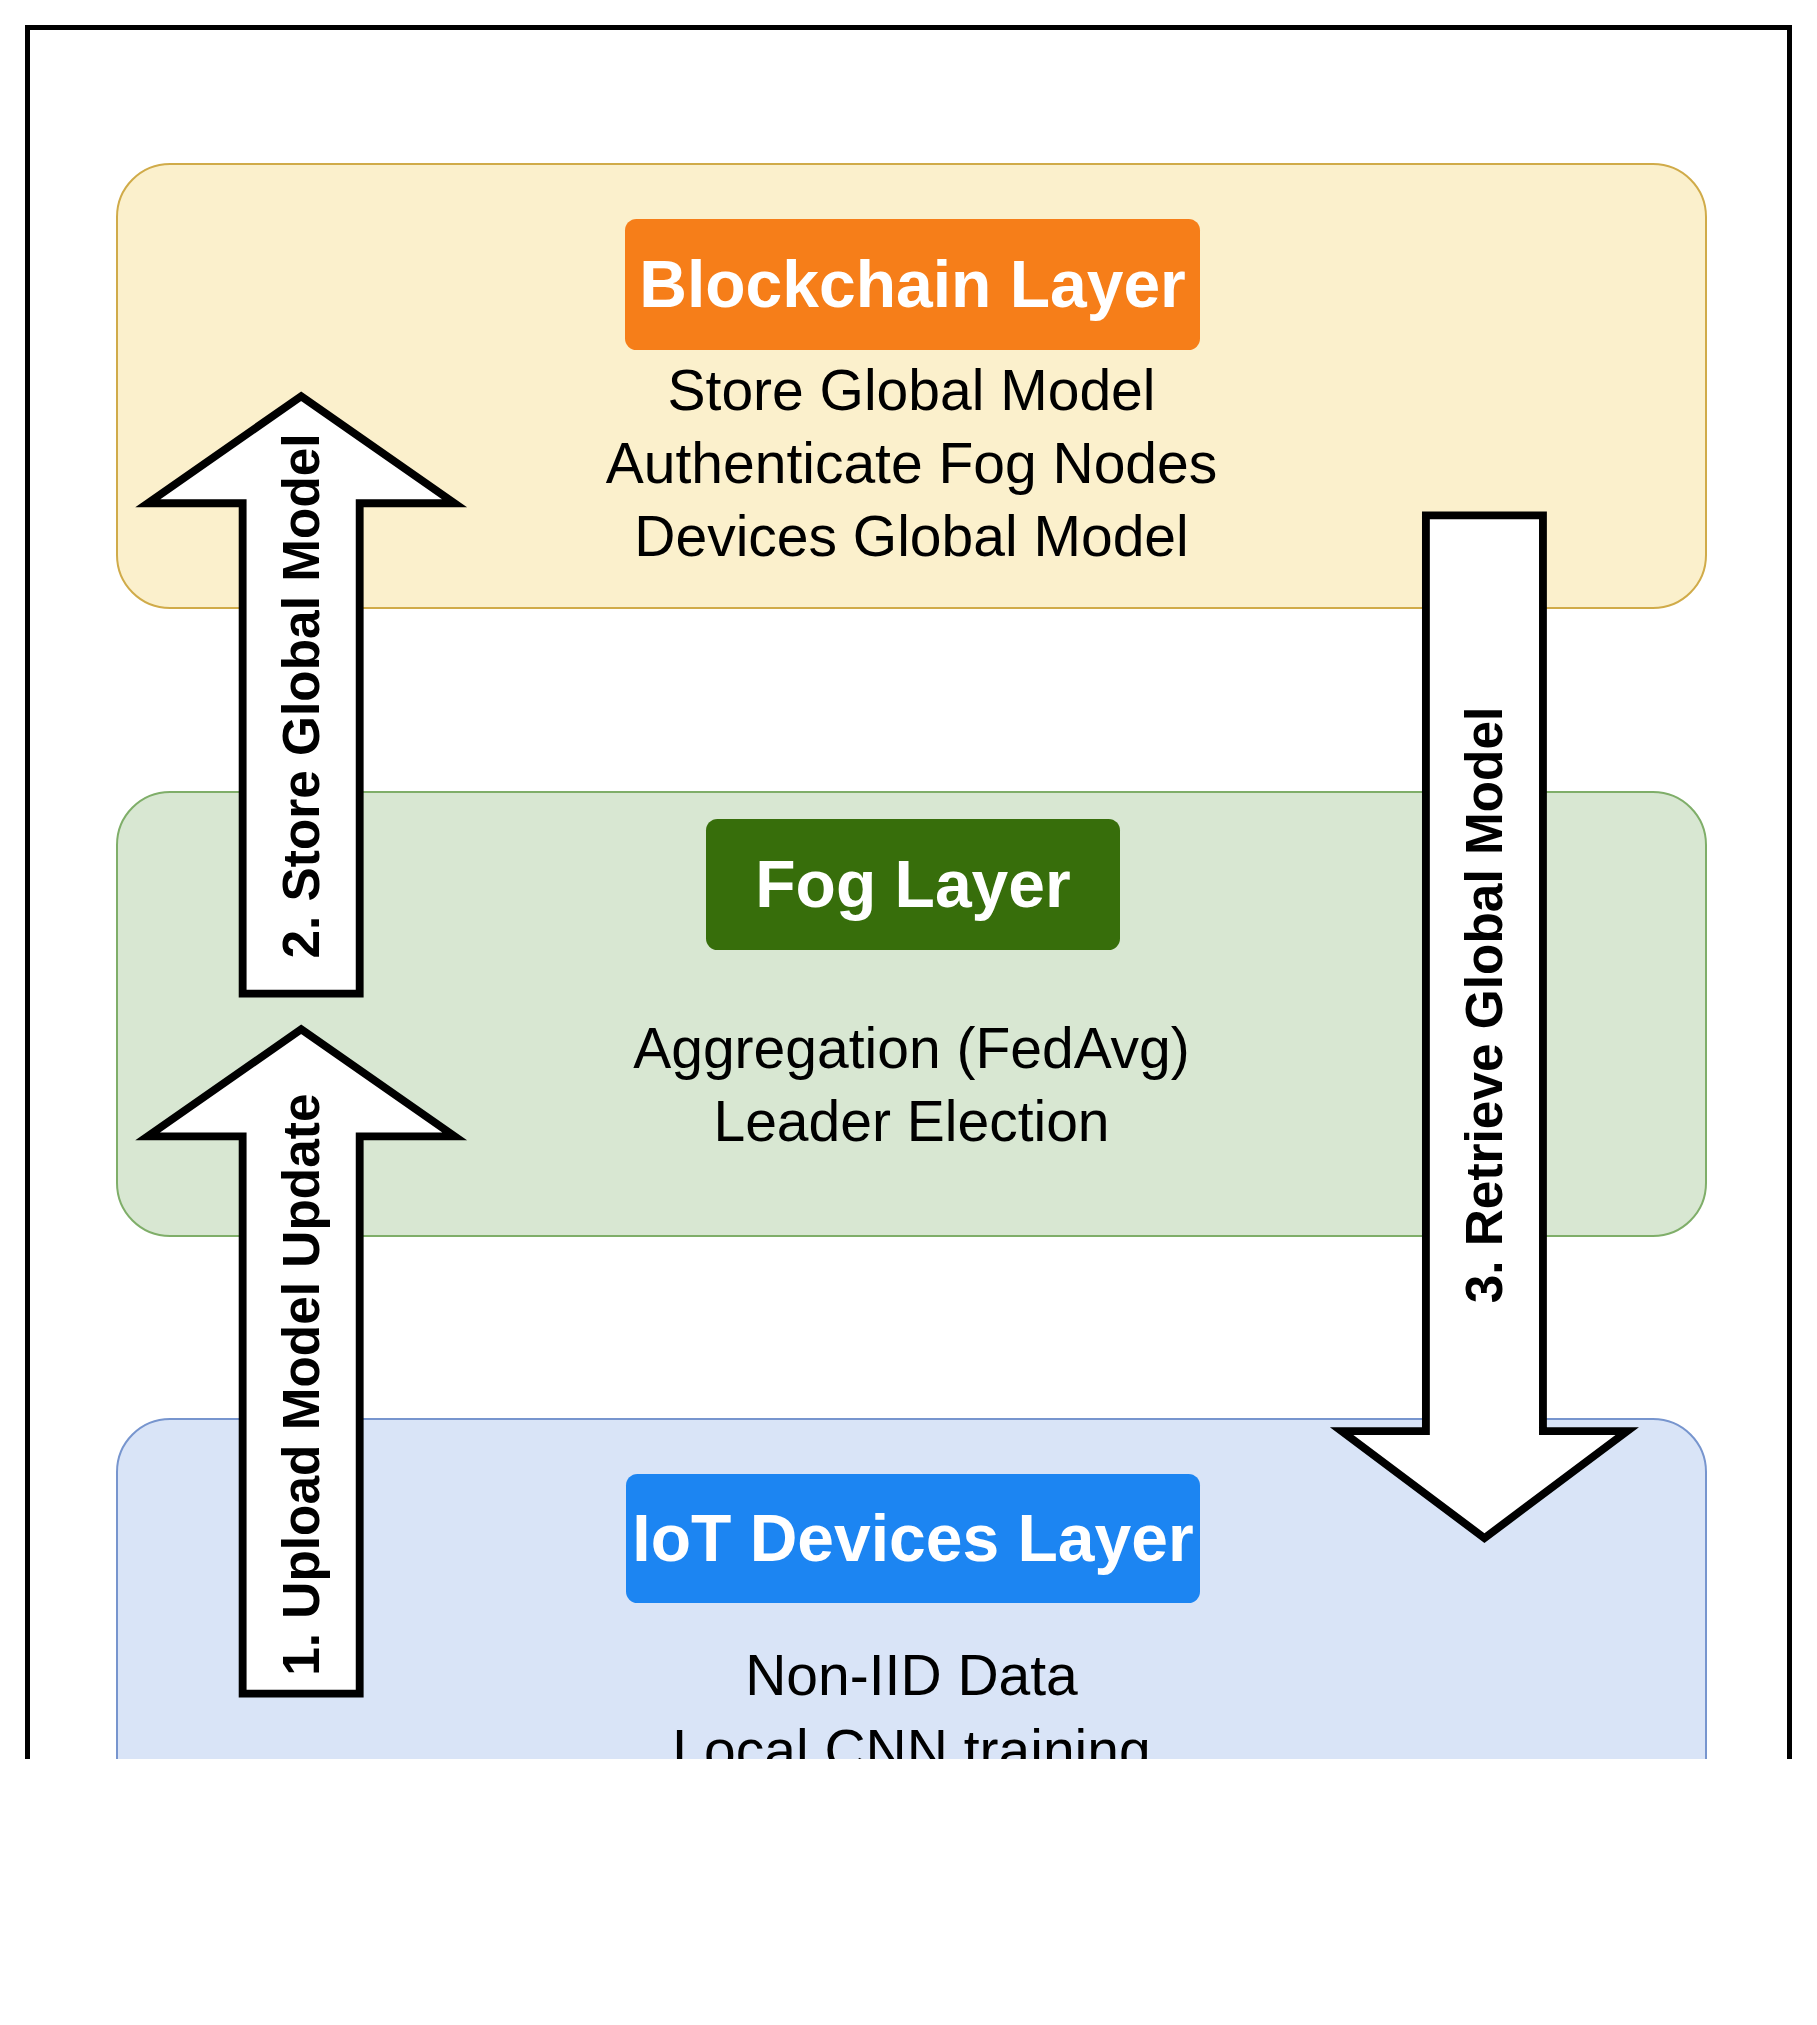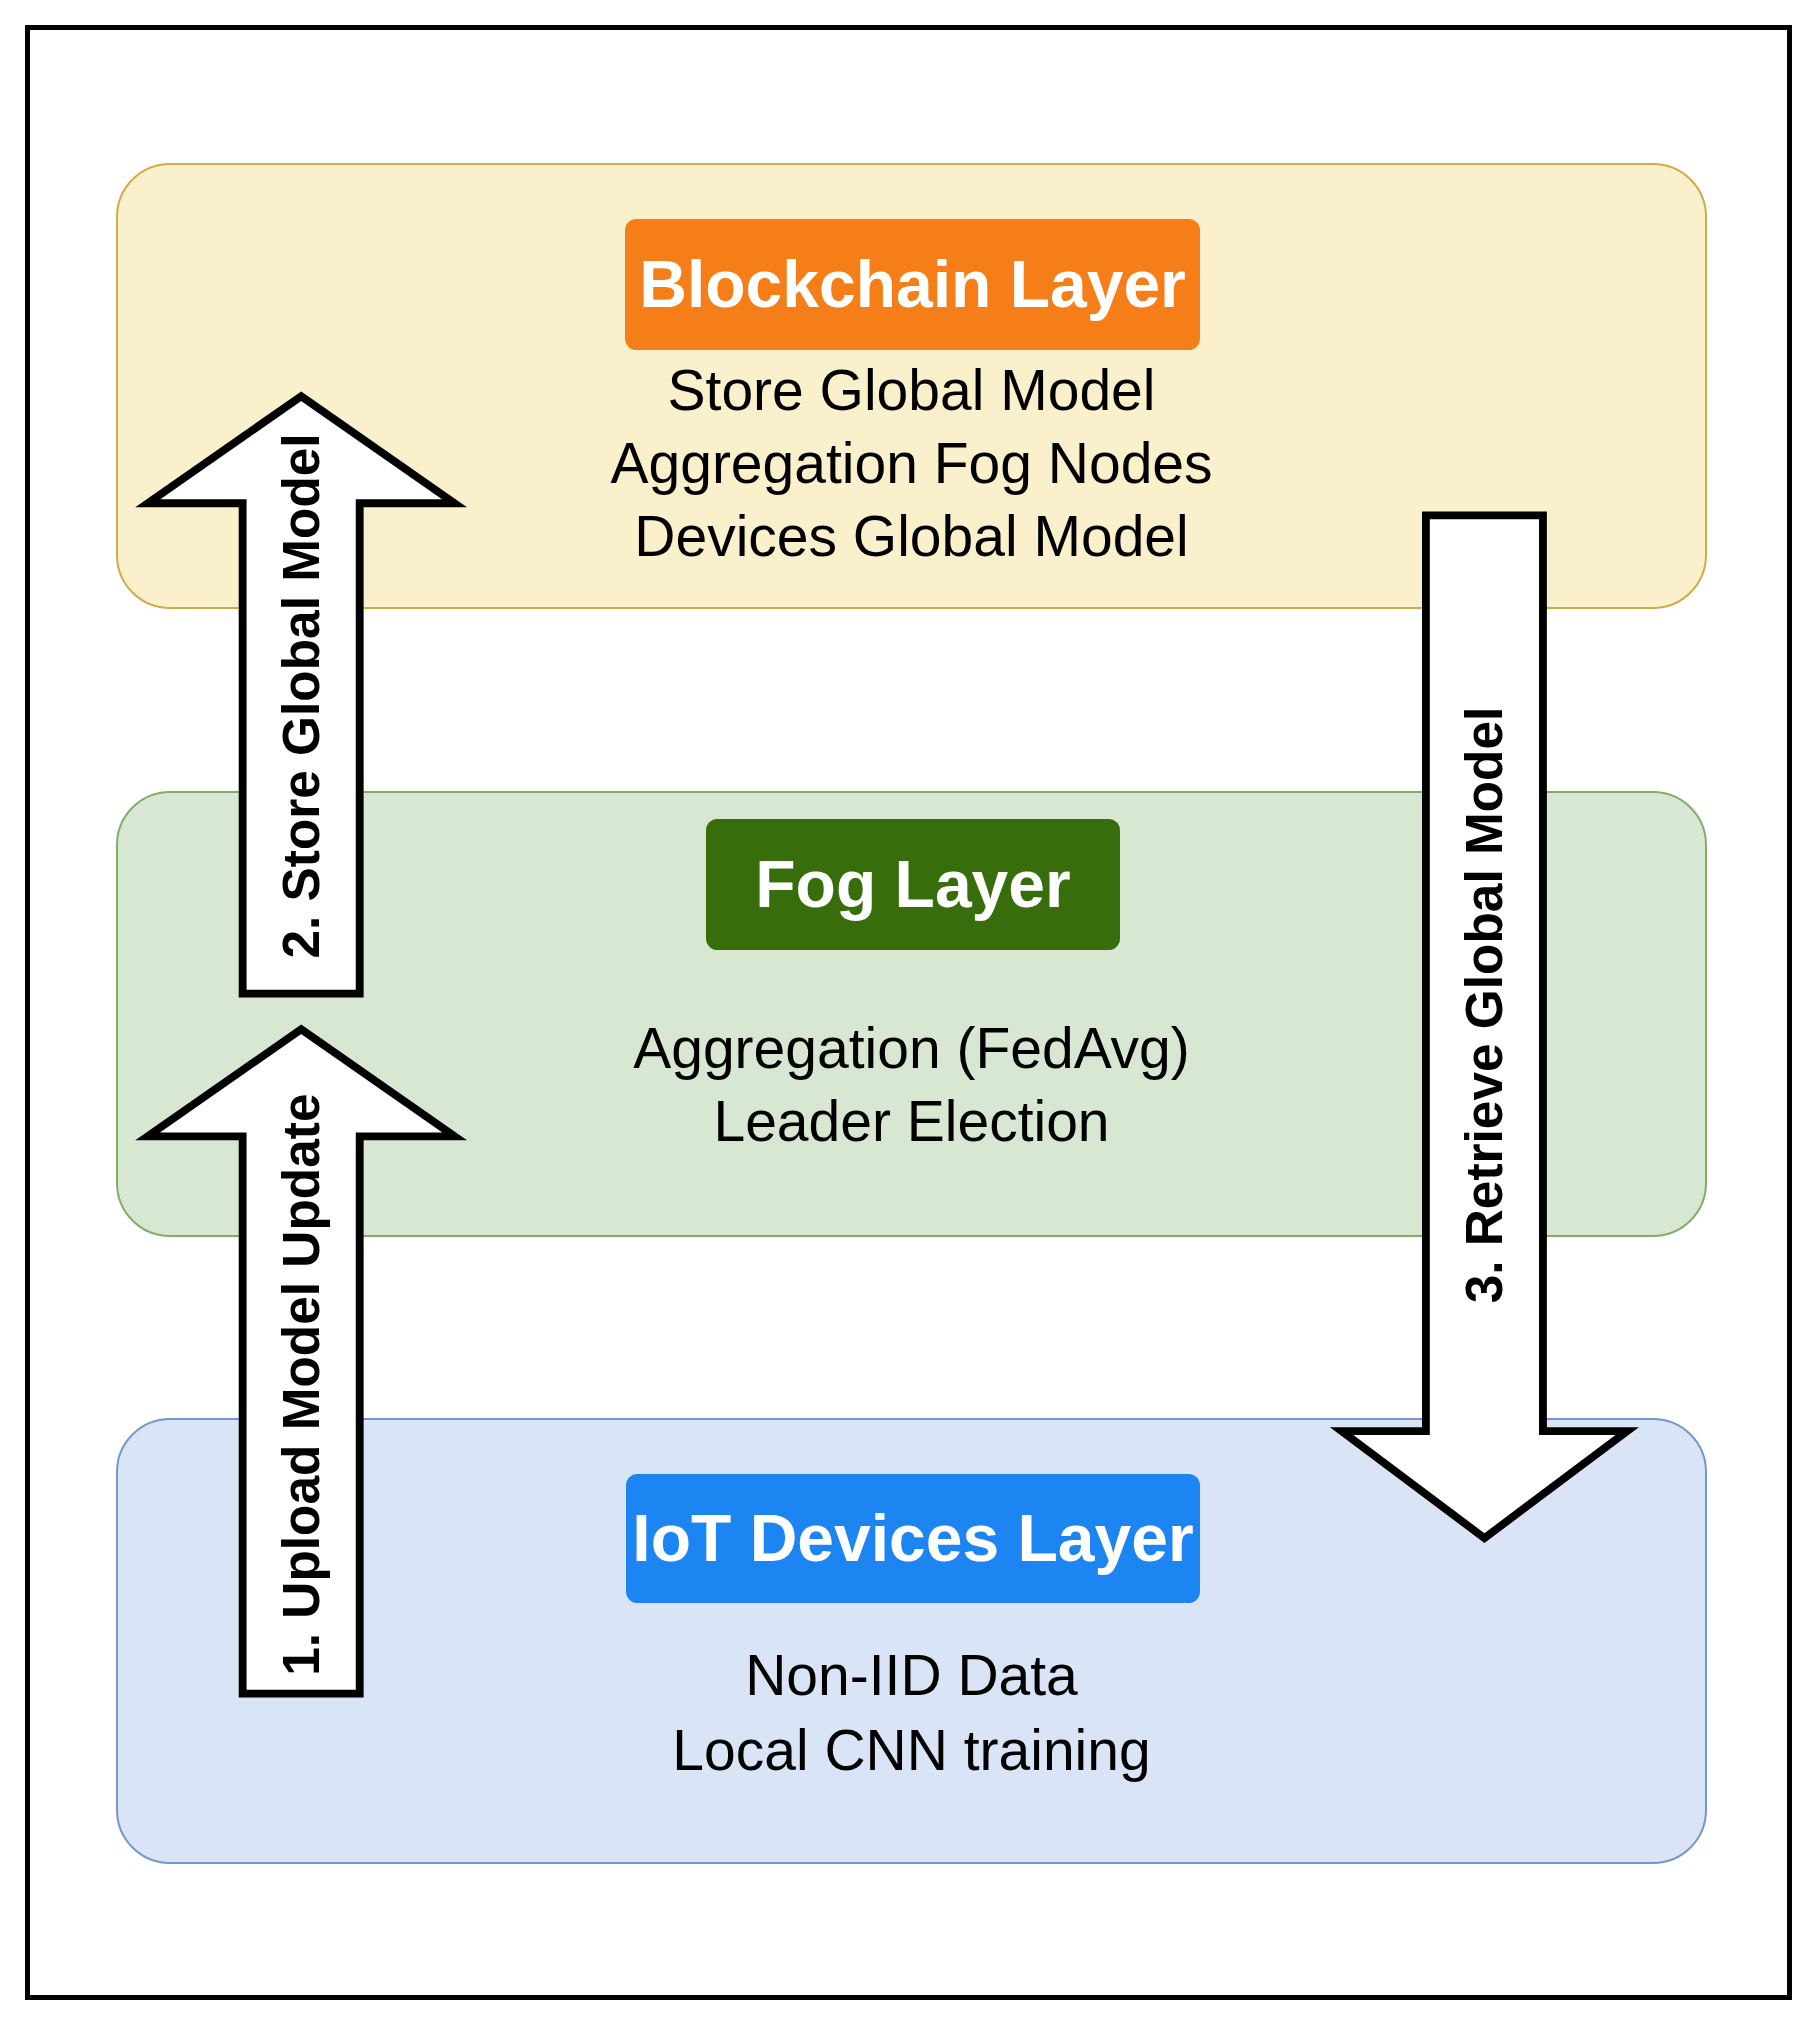--- a/index.html
+++ b/index.html
@@ -1,19 +1,19 @@
 <!DOCTYPE html>
 <html style="font-size:11.4px"><head>
 <meta charset="utf-8">
 <style>
   html, body { margin: 0; padding: 0; background: #ffffff; }
   #canvas {
     position: relative;
     width: 1817px;
-    height: 2025px;
+    height: 1759px;
     background: #ffffff;
     font-family: "Liberation Sans", sans-serif;
     overflow: hidden;
   }
   .frame {
     position: absolute;
     left: 25px; top: 25px;
     width: 1767px; height: 1975px;
     border: 5.7px solid #000000;
     box-sizing: border-box;
@@ -91,21 +91,21 @@
 <body>
 
 <div id="canvas">
 
   <div class="frame"></div>
 
   <section class="layer blockchain">
     <div class="layer-title t-blockchain">Blockchain Layer</div>
     <div class="layer-items">
       <div class="item">Store Global Model</div>
-      <div class="item">Aggregation Fog Nodes</div>
+      <div class="item">Authenticate Fog Nodes</div>
       <div class="item">Devices Global Model</div>
     </div>
   </section>
 
   <section class="layer fog">
     <div class="layer-title t-fog">Fog Layer</div>
     <div class="layer-items">
       <div class="item">Aggregation (FedAvg)</div>
       <div class="item">Leader Election</div>
     </div>

